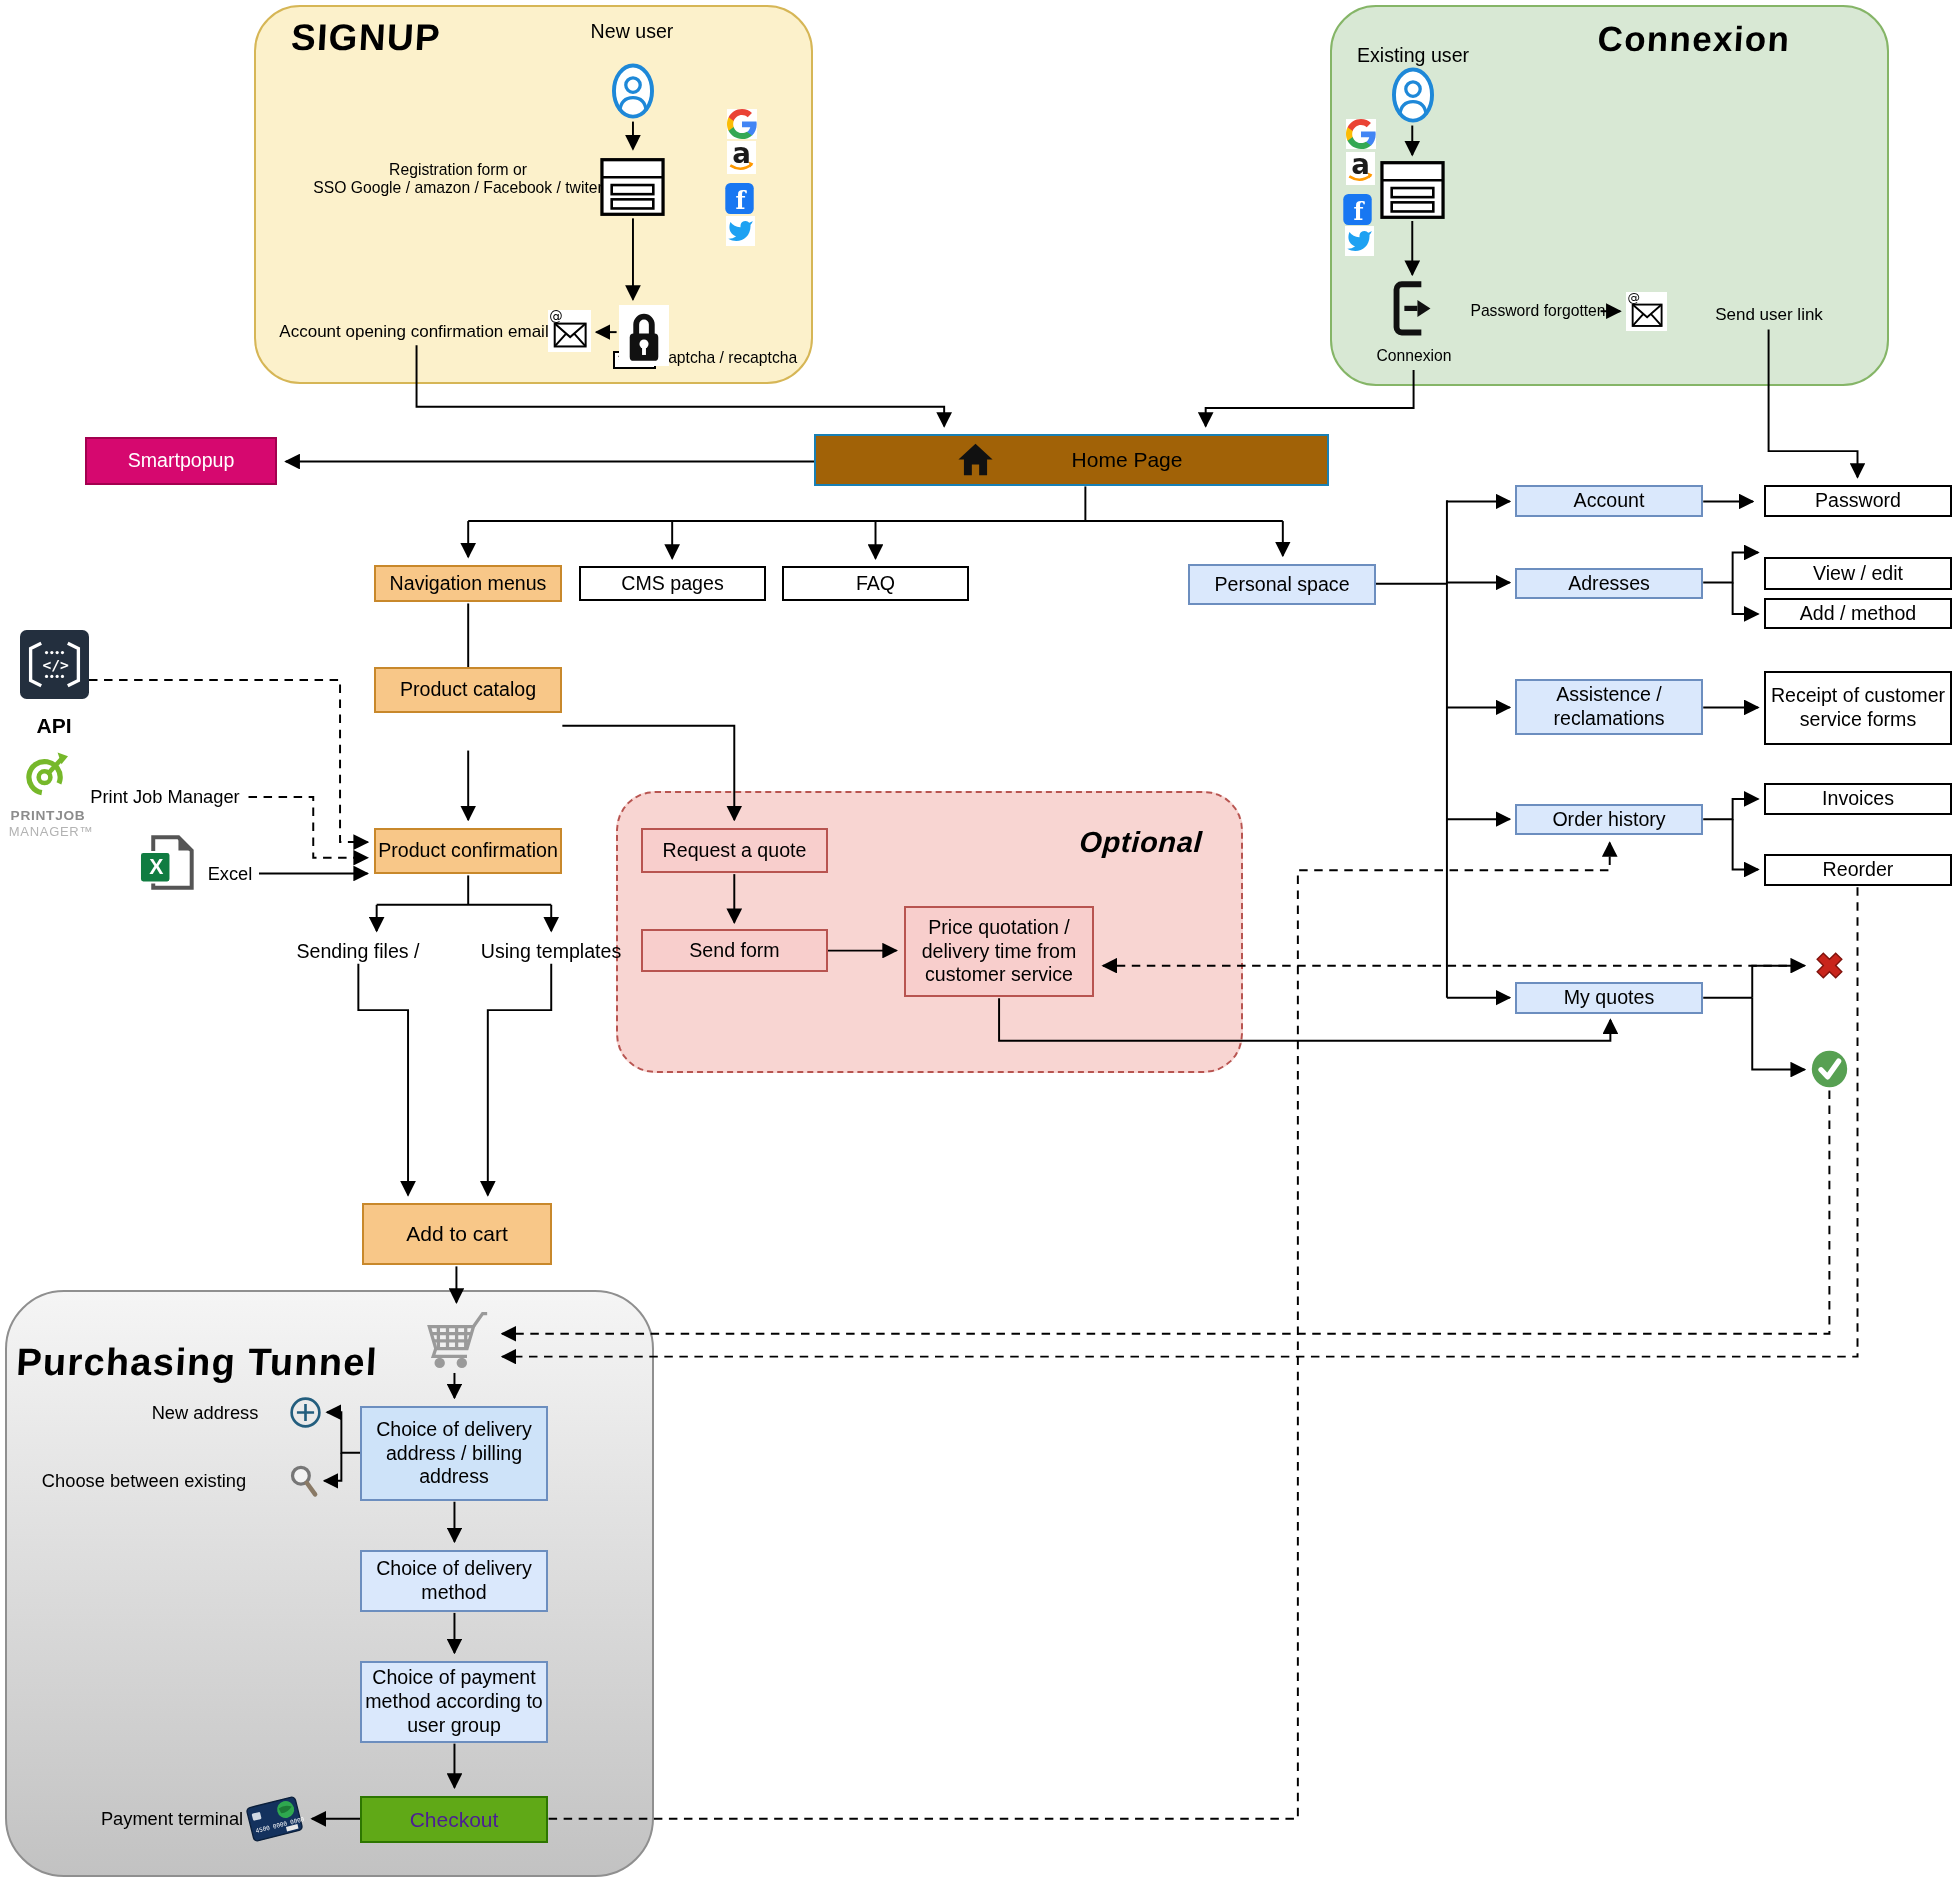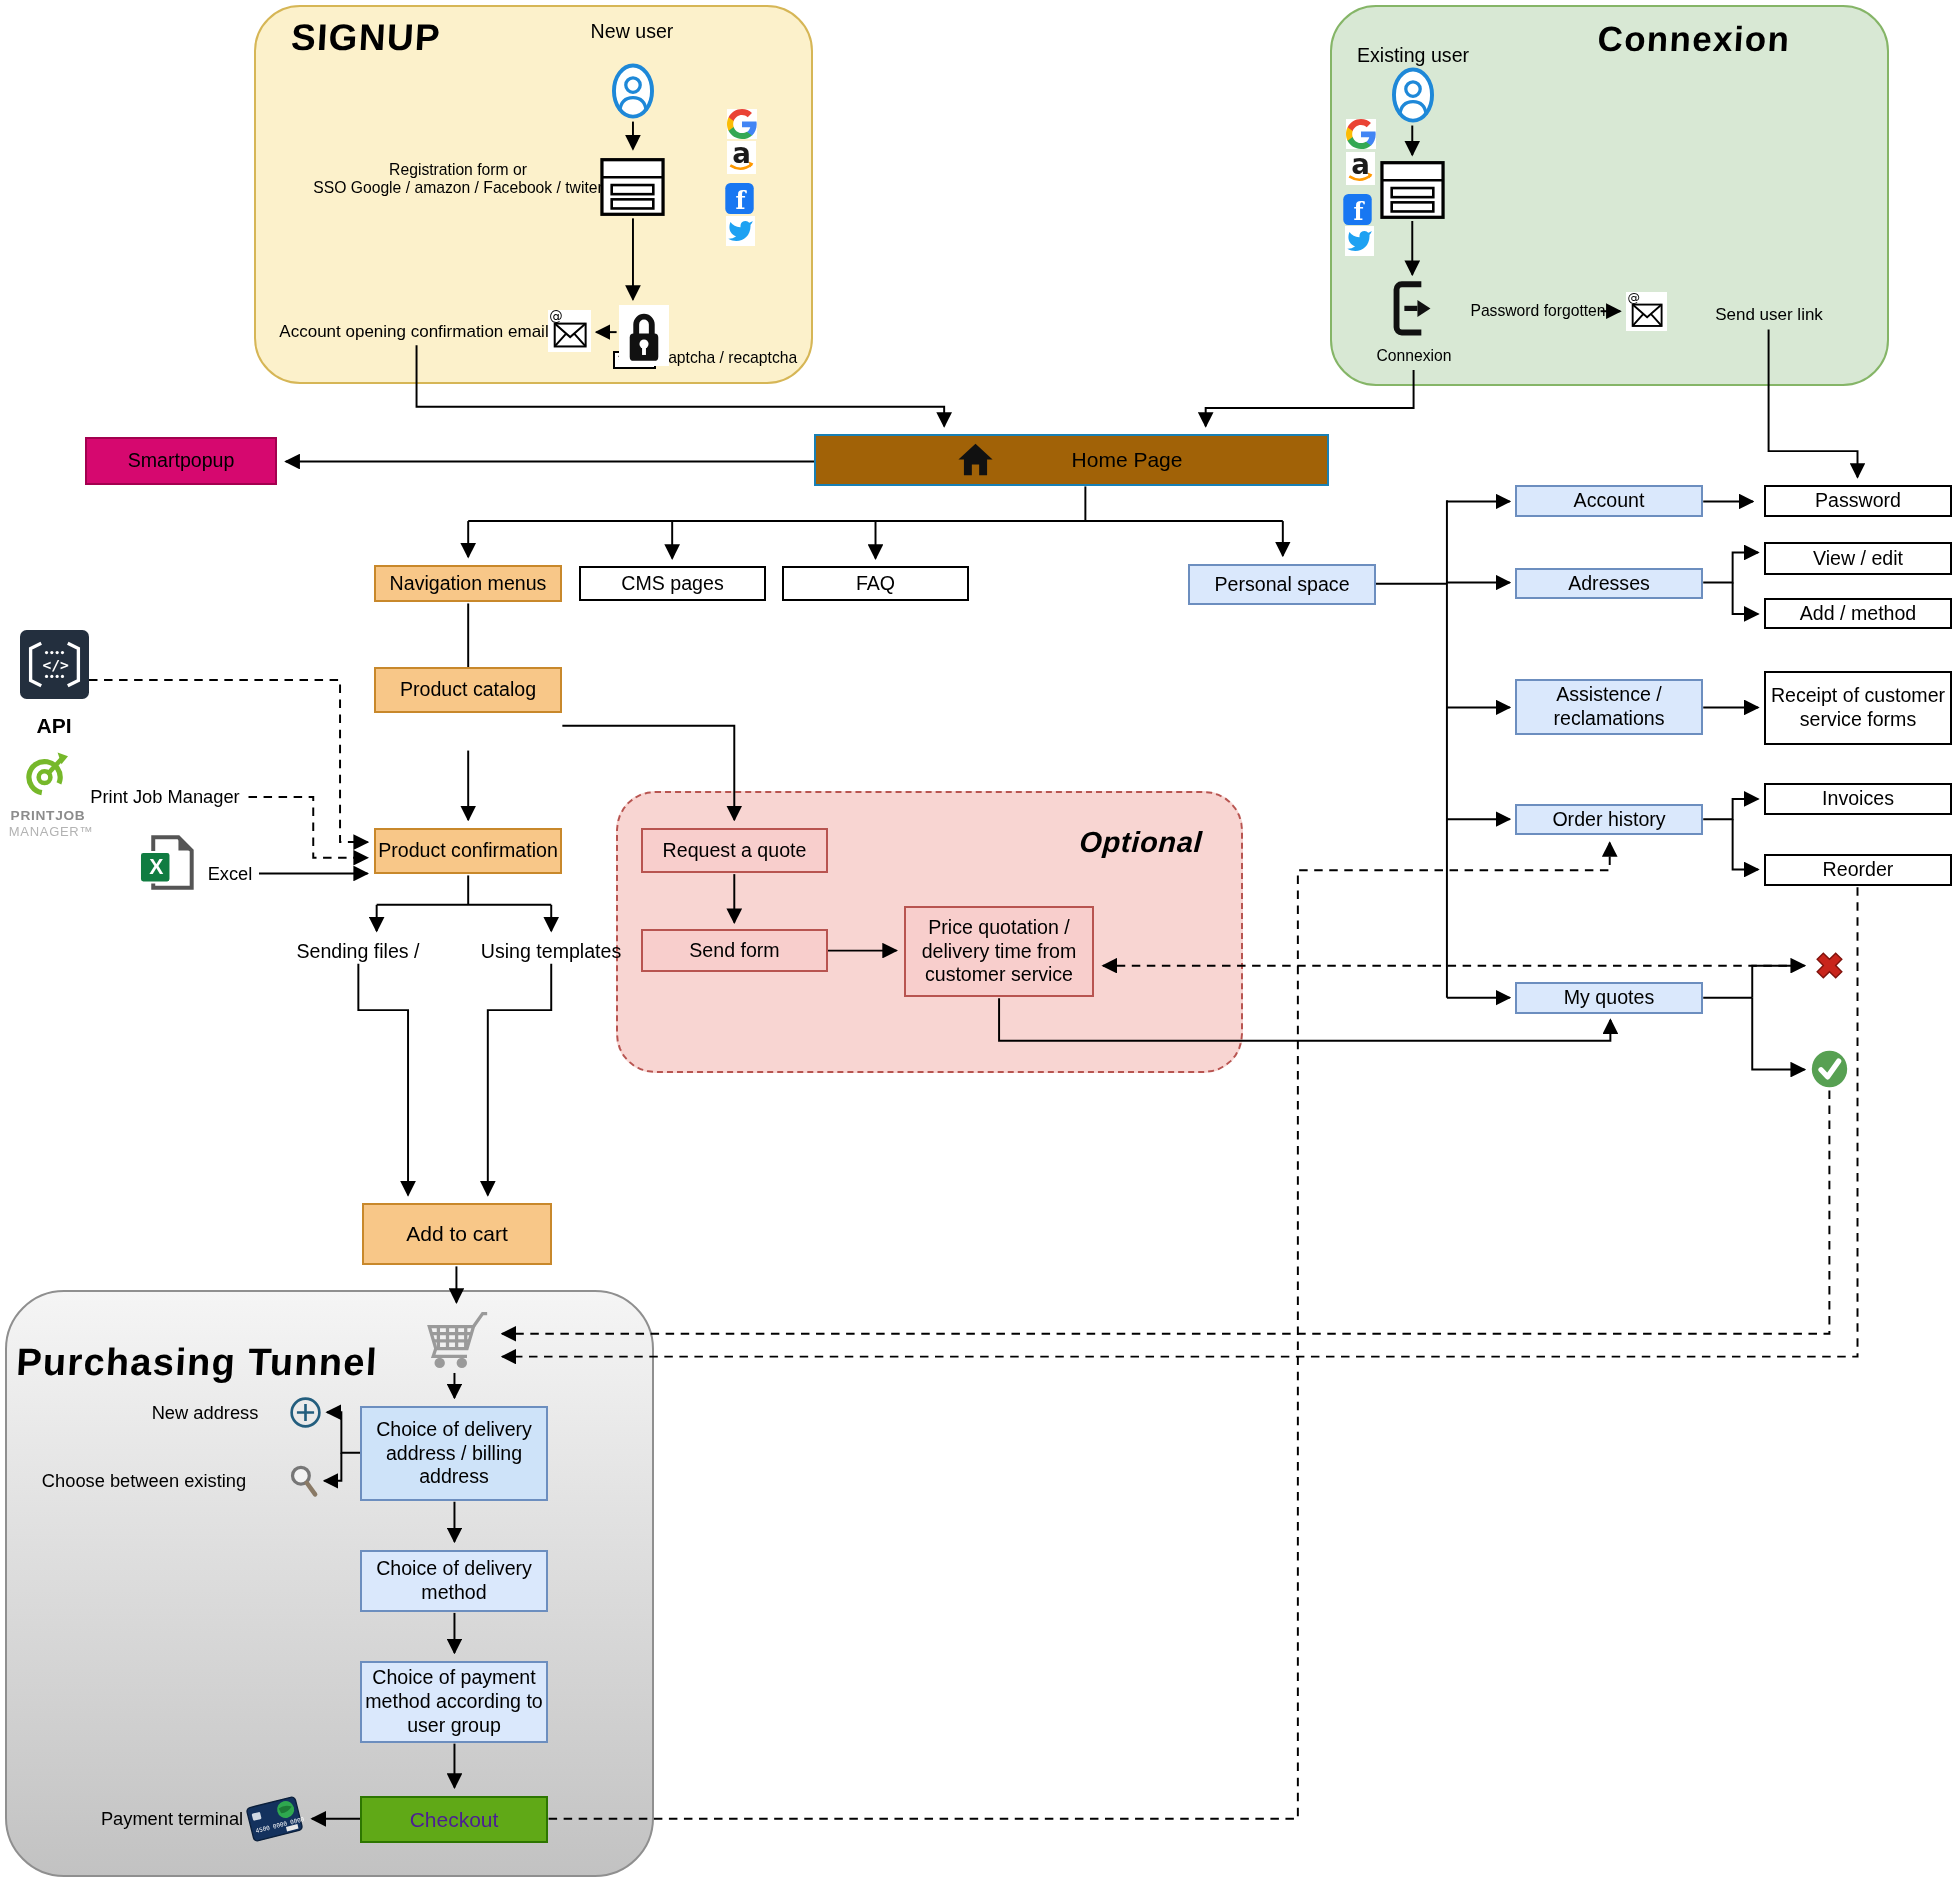--- a/index.html
+++ b/index.html
@@ -94,21 +94,21 @@
     <g stroke="#000" stroke-width="3" fill="none" stroke-dasharray="13 10">
       <path marker-end="url(#ah)" d="M136 1040 H520 V1288 H562"></path>
       <path marker-end="url(#ah)" d="M380 1219 H479 V1312 H562"></path>
       <path marker-end="url(#ah)" d="M2756 1477 H1687"></path>
       <path marker-end="url(#ah)" d="M2798 1668 V2040 H768"></path>
       <path marker-end="url(#ah)" d="M2841 1357 V2075 H768"></path>
       <path marker-end="url(#ah)" d="M839 2782 H1985 V1331 H2462 V1289"></path>
     </g>
   </svg>
 
-  <div class="node" style="left:85px;top:437px;width:192px;height:48px;background:#D6086F;border:2px solid #A3004F;color:#000000;">Smartpopup</div>
+  <div class="node" style="left:85px;top:437px;width:192px;height:48px;background:#D6086F;border:2px solid #A3004F;color:#ffffff;">Smartpopup</div>
   <div class="node" style="left:814px;top:434px;width:515px;height:52px;background:#a16207;border:2px solid #1980B4;font-size:21px;">
     <span style="margin-left:111px;">Home Page</span>
   </div>
   <div class="node orange" style="left:374px;top:565px;width:188px;height:37px;">Navigation menus</div>
   <div class="node whitebox" style="left:579px;top:566px;width:187px;height:35px;">CMS pages</div>
   <div class="node whitebox" style="left:782px;top:566px;width:187px;height:35px;">FAQ</div>
   <div class="node blue" style="left:1188px;top:564px;width:188px;height:41px;">Personal space</div>
   <div class="node orange" style="left:374px;top:667px;width:188px;height:46px;">Product catalog</div>
   <div class="node orange" style="left:374px;top:828px;width:188px;height:46px;">Product confirmation</div>
   <div class="node orange" style="left:362px;top:1203px;width:190px;height:62px;font-size:21px;">Add to cart</div>
@@ -117,21 +117,21 @@
   <div class="node redbox" style="left:904px;top:906px;width:190px;height:91px;">Price quotation /
 delivery time from
 customer service</div>
   <div class="node blue" style="left:1515px;top:485px;width:188px;height:32px;">Account</div>
   <div class="node blue" style="left:1515px;top:568px;width:188px;height:31px;">Adresses</div>
   <div class="node blue" style="left:1515px;top:679px;width:188px;height:56px;">Assistence /
 reclamations</div>
   <div class="node blue" style="left:1515px;top:804px;width:188px;height:31px;">Order history</div>
   <div class="node blue" style="left:1515px;top:982px;width:188px;height:32px;">My quotes</div>
   <div class="node whitebox" style="left:1764px;top:485px;width:188px;height:32px;">Password</div>
-  <div class="node whitebox" style="left:1764px;top:542px;width:188px;height:33px;">View / edit</div>
+  <div class="node whitebox" style="left:1764px;top:557px;width:188px;height:33px;">View / edit</div>
   <div class="node whitebox" style="left:1764px;top:598px;width:188px;height:31px;">Add / method</div>
   <div class="node whitebox" style="left:1764px;top:671px;width:188px;height:74px;">Receipt of customer
 service forms</div>
   <div class="node whitebox" style="left:1764px;top:783px;width:188px;height:32px;">Invoices</div>
   <div class="node whitebox" style="left:1764px;top:854px;width:188px;height:32px;">Reorder</div>
   <div class="node blue2" style="left:360px;top:1406px;width:188px;height:95px;">Choice of delivery
 address / billing
 address</div>
   <div class="node blue" style="left:360px;top:1550px;width:188px;height:62px;">Choice of delivery
 method</div>

